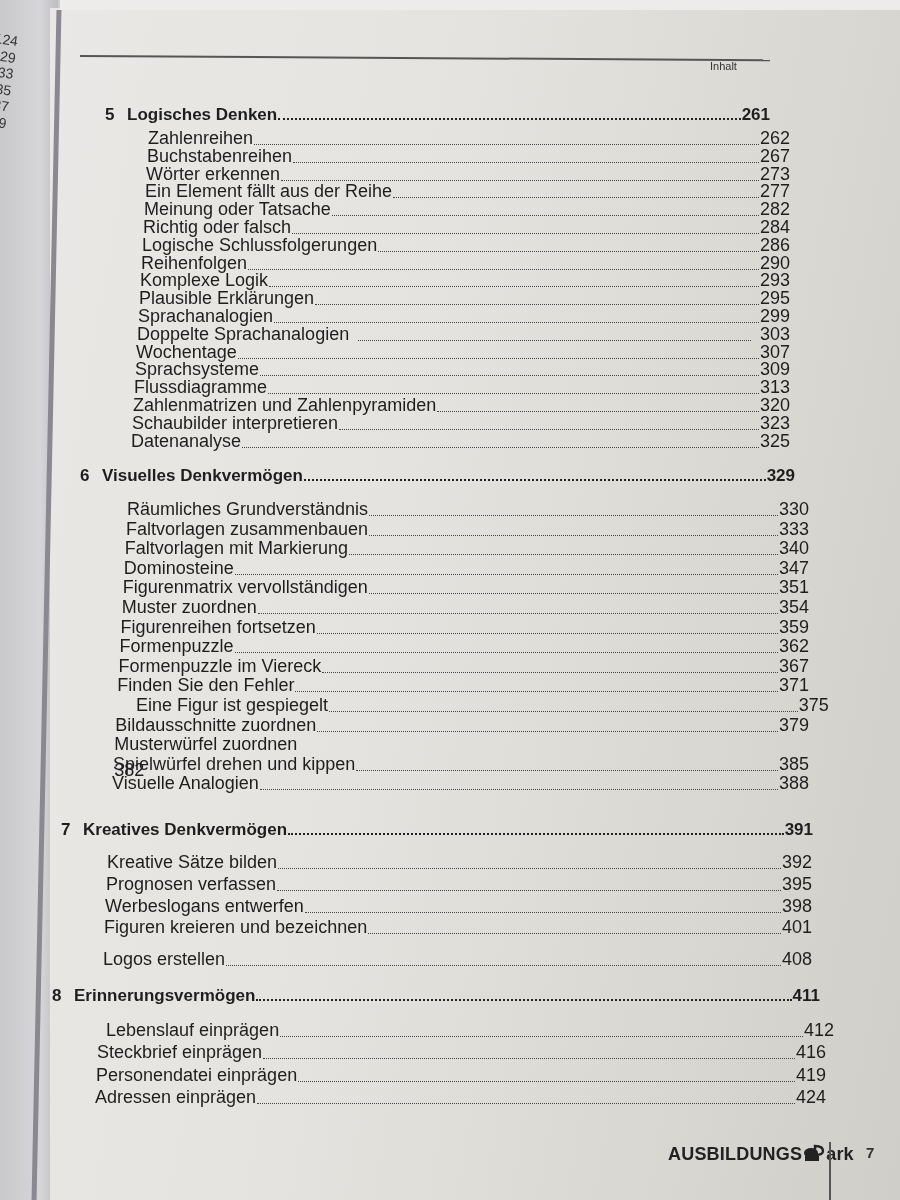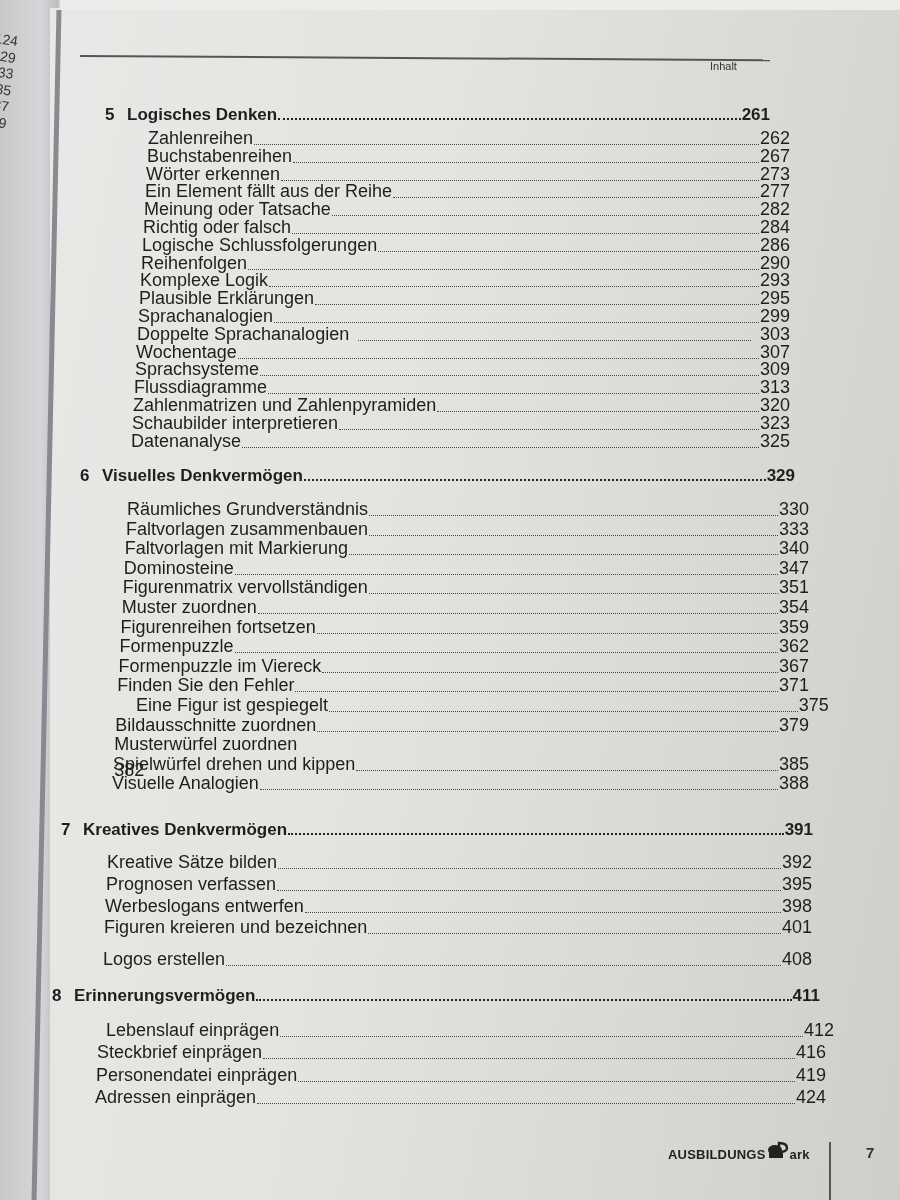--- a/index.html
+++ b/index.html
@@ -51,21 +51,21 @@
     flex:1 1 auto; overflow:hidden; margin:0 1px;
     border-bottom:1.6px dotted #444; height:0; align-self:flex-end;
     margin-bottom:4px;
   }
   .row .page-num { flex:0 0 auto; }
   .chapter { font-weight:bold; font-size:17px; }
   .chapter .num { display:inline-block; width:22px; }
   .chapter .dots { border-bottom:2.6px dotted #222; margin-bottom:5px; }
   .entry { font-size:18px; }
   .footer-logo {
-    position:absolute; left:668px; top:1144px; font-size:13px; font-weight:bold;
+    position:absolute; left:668px; top:1144px; font-size:18px; font-weight:bold;
     color:#222; letter-spacing:0.2px; display:flex; align-items:flex-end;
   }
   .footer-logo .mark {
     display:inline-block; width:22px; height:18px; position:relative; margin:0 1px;
   }
   .footer-logo .mark svg { position:absolute; left:0; top:-4px; }
   .footer-rule {
     position:absolute; left:829px; top:1142px; width:2px; height:58px; background:#555;
   }
   .page-number {

